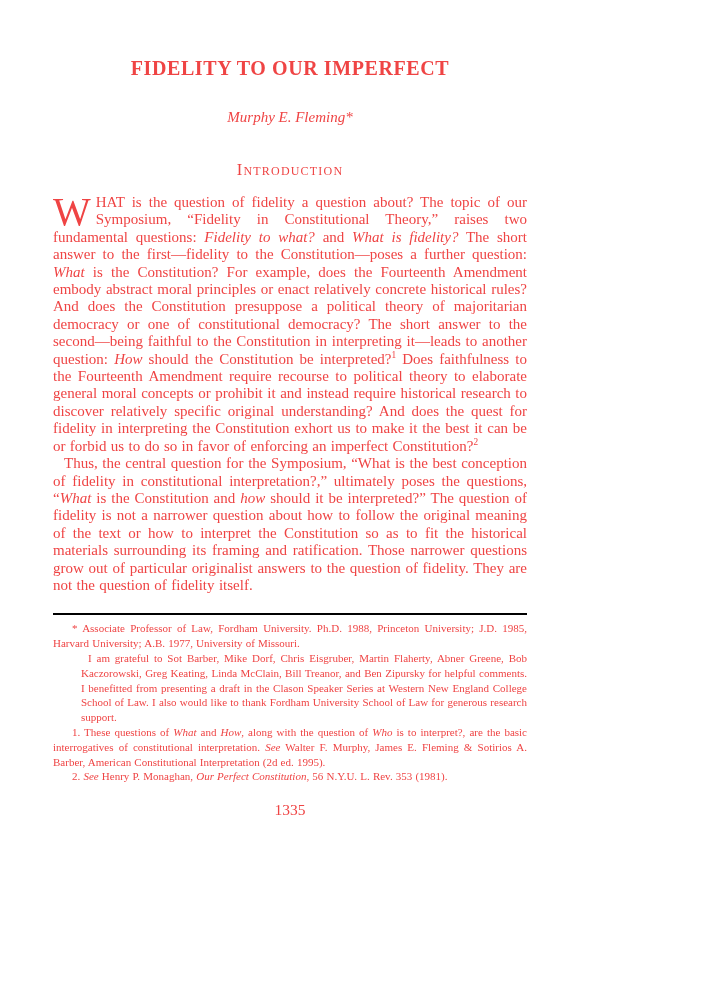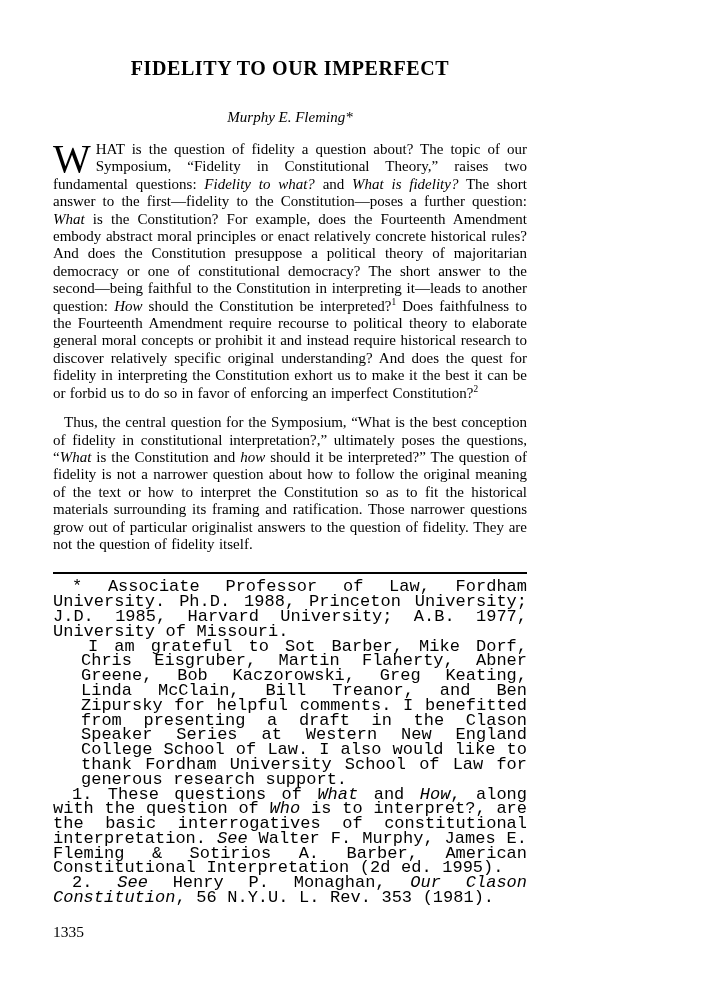--- a/index.html
+++ b/index.html
@@ -6,21 +6,21 @@
     margin: 0;
     padding: 0;
     background: #ffffff;
   }
   .page {
     position: relative;
     width: 704px;
     height: 1003px;
     background: #ffffff;
     font-family: "Liberation Serif", serif;
-    color: #000000;
+    color: #ef4444;
     overflow: hidden;
   }
   .content {
     position: absolute;
     left: 53px;
     top: 56px;
     width: 474px;
   }
   .title {
     margin: 0;
@@ -50,21 +50,20 @@
     font-size: 15px;
     line-height: 17.4px;
     text-align: justify;
     word-spacing: 0.6px;
   }
   .body-p.first {
     margin-top: 15px;
   }
   .body-p.indented {
     text-indent: 11px;
-    margin-top: 12px;
   }
   .dropcap {
     float: left;
     font-size: 40px;
     line-height: 31px;
     padding: 2px 5px 0 0;
   }
   sup {
     font-size: 0.62em;
     line-height: 0;
@@ -73,55 +72,56 @@
   .fn-rule {
     margin-top: 19px;
     width: 100%;
     border-top: 2px solid #000000;
   }
   .footnotes {
     margin-top: 6px;
   }
   .fn {
     margin: 0;
-    font-size: 17px;
+    font-size: 11px;
     line-height: 14.8px;
     text-align: justify;
     word-spacing: 0.4px;
-    font-family: Liberation Mono, monospace;
   }
   .fn.fn-star { text-indent: 19px; }
   .fn.fn-ack  { text-indent: 7px; margin-left: 28px; }
   .fn.fn-num  { text-indent: 19px; }
   .page-number {
     margin-top: 17px;
+    text-align: center;
     font-size: 15.5px;
     line-height: 18px;
   }
 </style>
 </head>
 <body>
 
 <div class="page">
   <div class="content">
 
     <h1 class="title"><span>FIDELITY TO OUR IMPERFECT</span><br></h1>
 
     <div class="author">Murphy E. Fleming*</div>
 
+    <div class="section-heading">Introduction</div>
 
     <p class="body-p first"><span class="dropcap">W</span><span>HAT is the question of fidelity a question about?  The topic of our Symposium, “Fidelity in Constitutional Theory,” raises two fundamental questions:  <em>Fidelity to what?</em> and <em>What is fidelity?</em>  The short answer to the first—fidelity to the Constitution—poses a further question:  <em>What</em> is the Constitution?  For example, does the Fourteenth Amendment embody abstract moral principles or enact relatively concrete historical rules?  And does the Constitution presuppose a political theory of majoritarian democracy or one of constitutional democracy?  The short answer to the second—being faithful to the Constitution in interpreting it—leads to another question:  <em>How</em> should the Constitution be interpreted?<sup>1</sup>  Does faithfulness to the Fourteenth Amendment require recourse to political theory to elaborate general moral concepts or prohibit it and instead require historical research to discover relatively specific original understanding?  And does the quest for fidelity in interpreting the Constitution exhort us to make it the best it can be or forbid us to do so in favor of enforcing an imperfect Constitution?<sup>2</sup></span></p>
 
     <p class="body-p indented">Thus, the central question for the Symposium, “What is the best conception of fidelity in constitutional interpretation?,” ultimately poses the questions, “<em>What</em> is the Constitution and <em>how</em> should it be interpreted?”  The question of fidelity is not a narrower question about how to follow the original meaning of the text or how to interpret the Constitution so as to fit the historical materials surrounding its framing and ratification.  Those narrower questions grow out of particular originalist answers to the question of fidelity.  They are not the question of fidelity itself.</p>
 
     <div class="fn-rule"></div>
 
     <div class="footnotes">
       <p class="fn fn-star">*  Associate Professor of Law, Fordham University.  Ph.D. 1988, Princeton University; J.D. 1985, Harvard University; A.B. 1977, University of Missouri.</p>
       <p class="fn fn-ack">I am grateful to Sot Barber, Mike Dorf, Chris Eisgruber, Martin Flaherty, Abner Greene, Bob Kaczorowski, Greg Keating, Linda McClain, Bill Treanor, and Ben Zipursky for helpful comments.  I benefitted from presenting a draft in the Clason Speaker Series at Western New England College School of Law.  I also would like to thank Fordham University School of Law for generous research support.</p>
       <p class="fn fn-num">1.  These questions of <em>What</em> and <em>How</em>, along with the question of <em>Who</em> is to interpret?, are the basic interrogatives of constitutional interpretation. <em>See</em> Walter F. Murphy, James E. Fleming &amp; Sotirios A. Barber, American Constitutional Interpretation (2d ed. 1995).</p>
-      <p class="fn fn-num">2. <em>See</em> Henry P. Monaghan, <em>Our Clason Constitution</em>, 56 N.Y.U. L. Rev. 353 (1981).</p>
+      <p class="fn fn-num">2. <em>See</em> Henry P. Monaghan, <em>Our Perfect Constitution</em>, 56 N.Y.U. L. Rev. 353 (1981).</p>
     </div>
 
     <div class="page-number">1335</div>
 
   </div>
 </div>
 
 </body></html>

